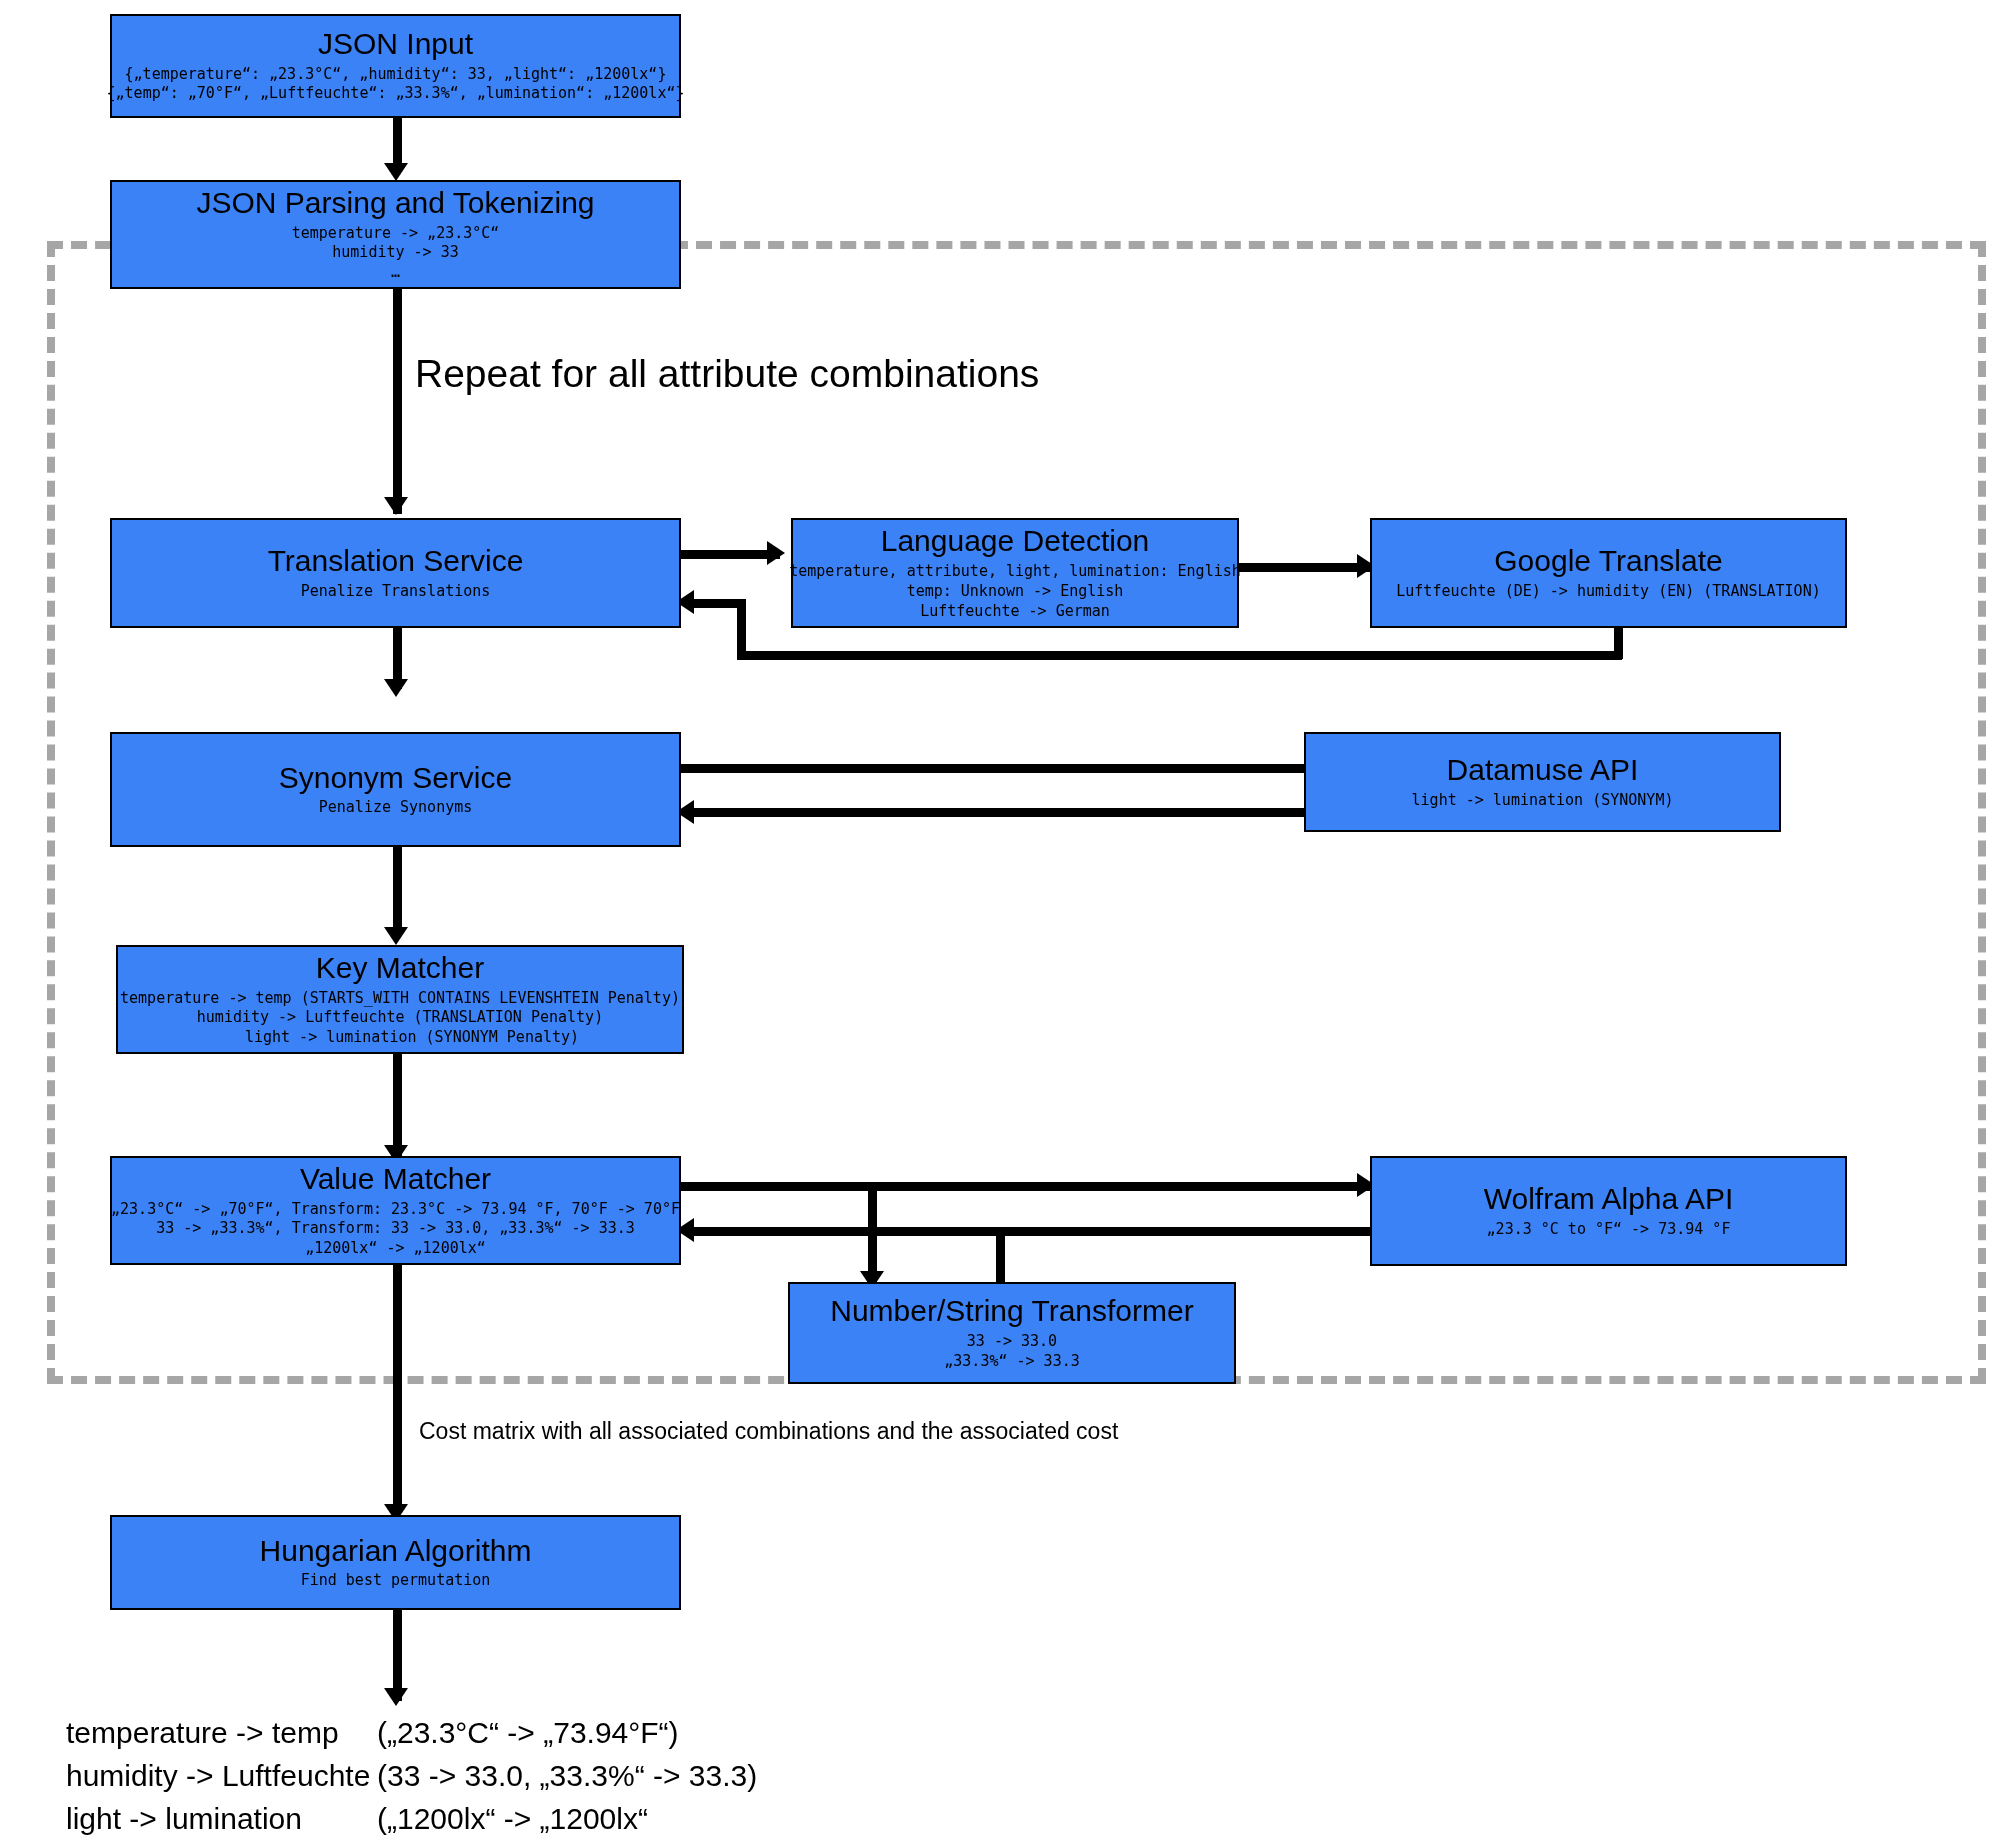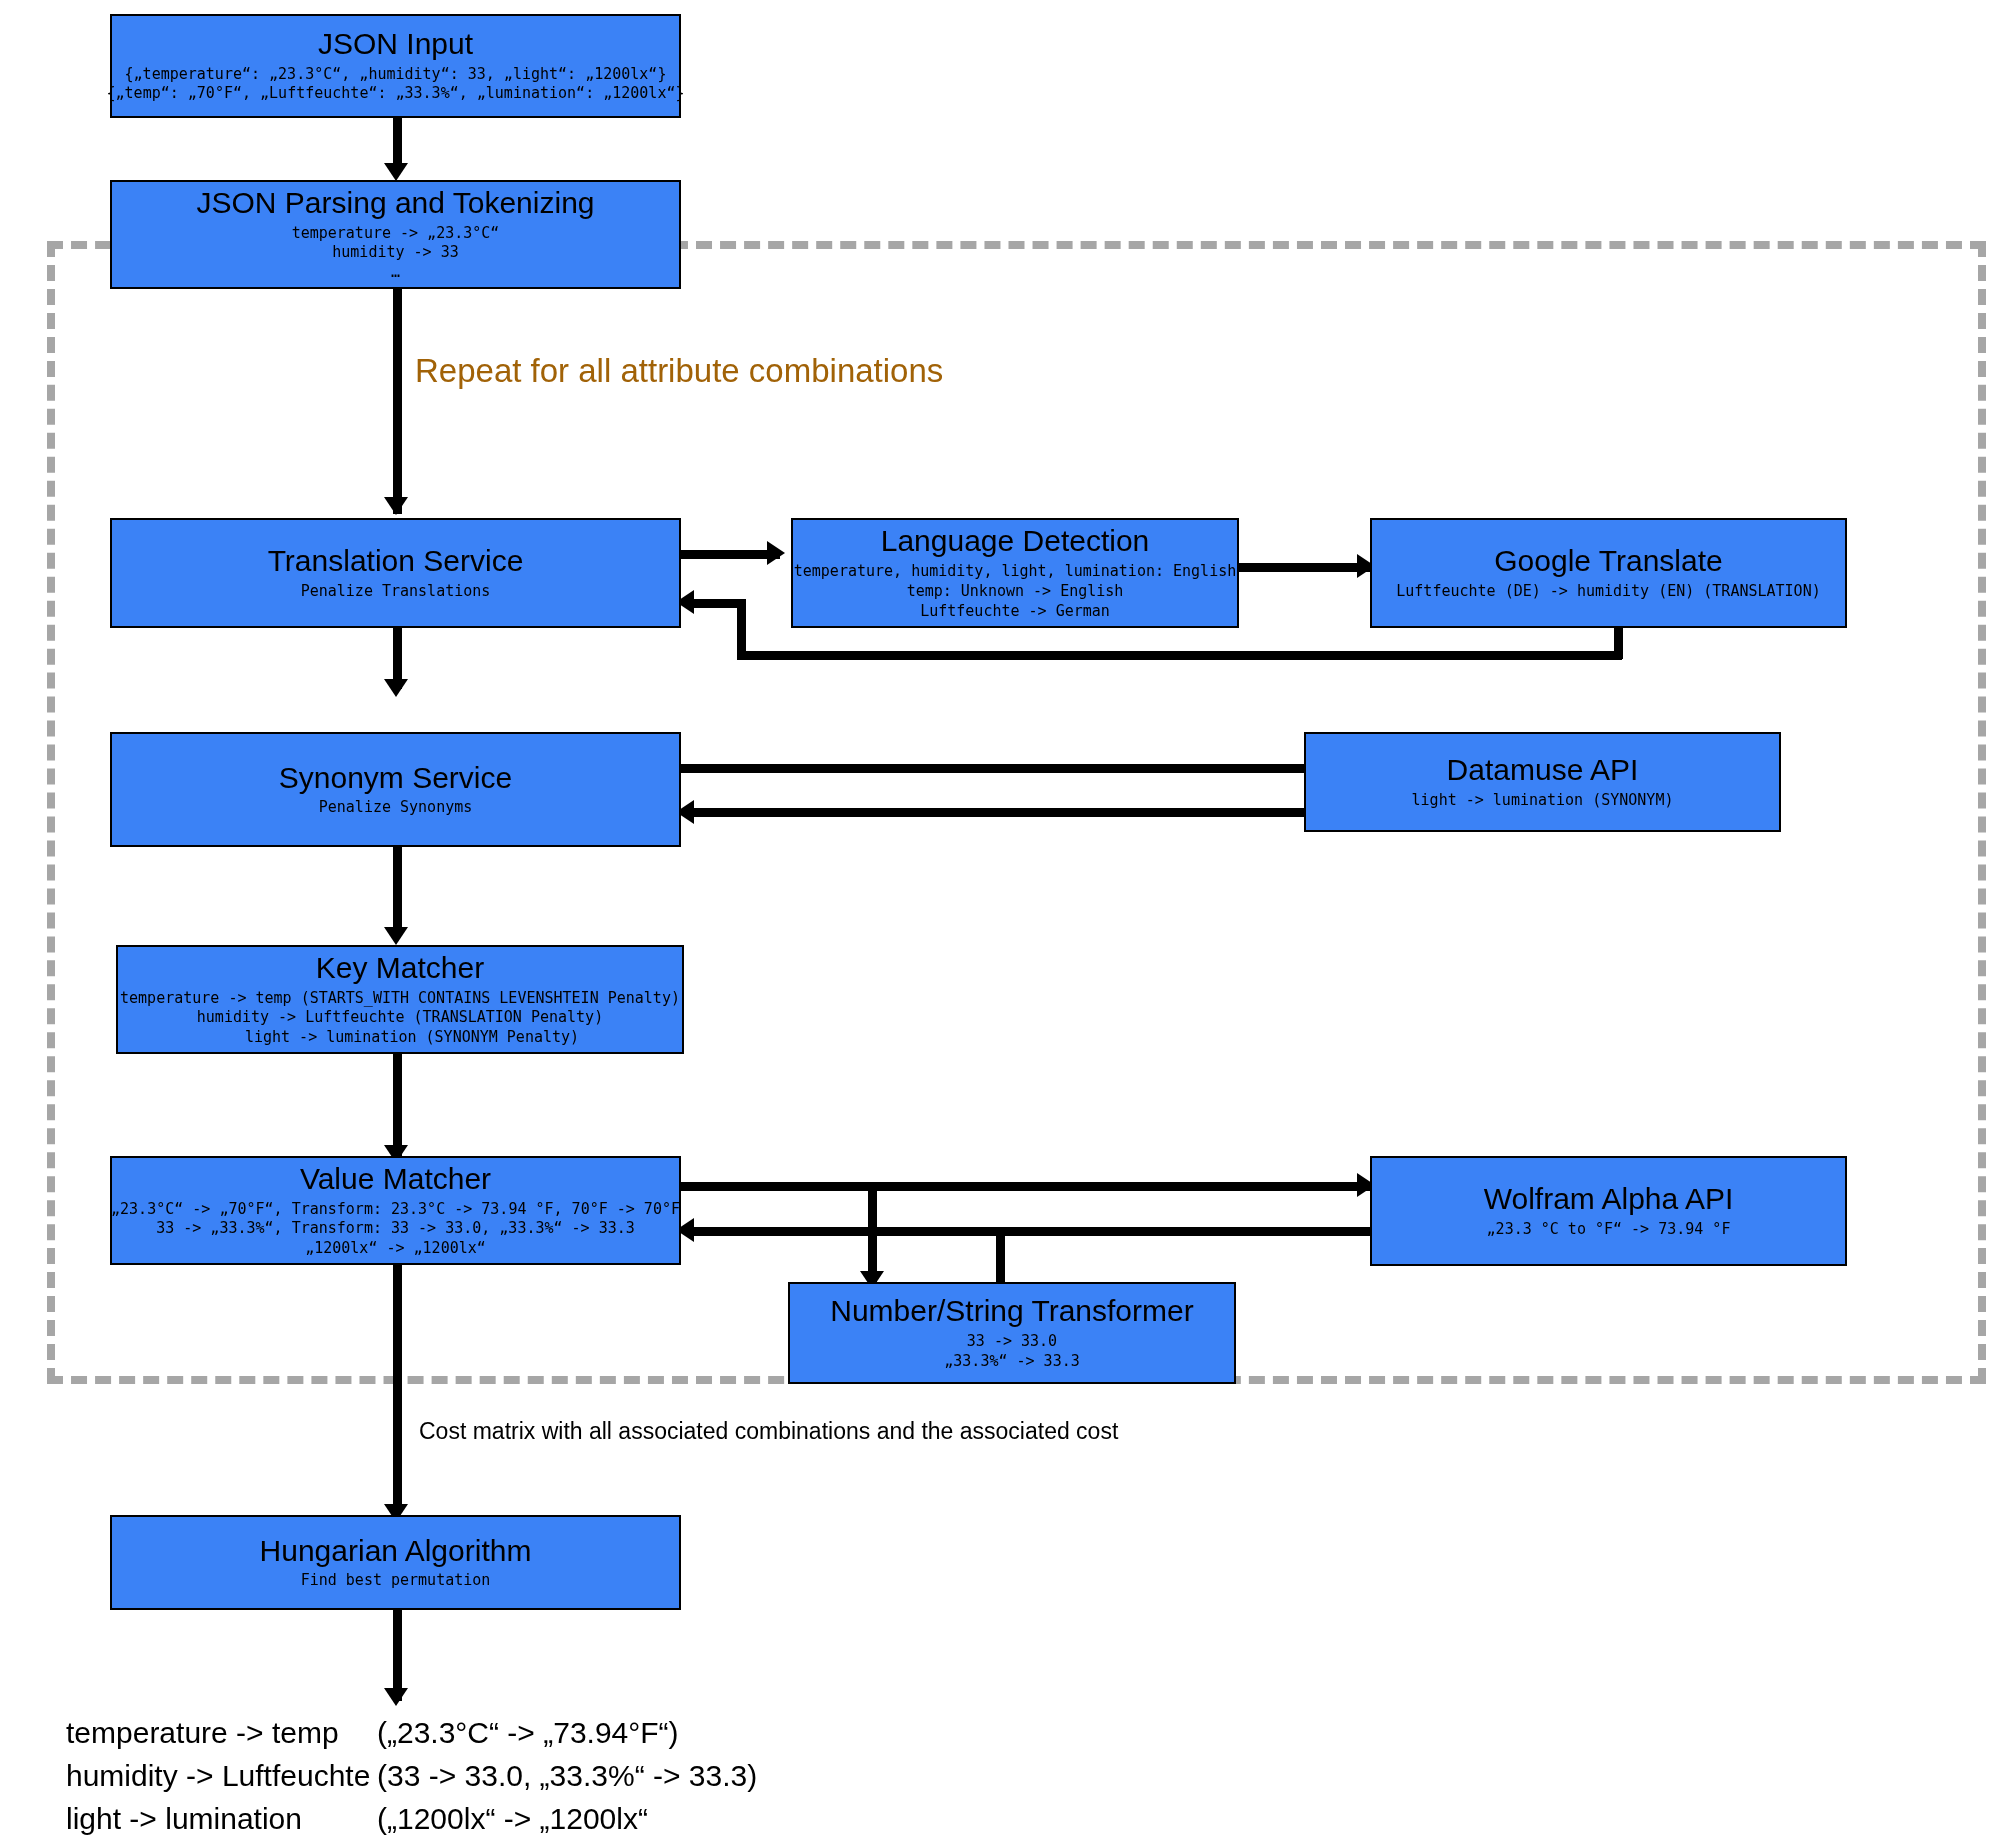--- a/index.html
+++ b/index.html
@@ -53,22 +53,22 @@
   #repeat-region {
     position: absolute;
     box-sizing: border-box;
     border: 8.7px dashed #a6a6a6;
     background: transparent;
     z-index: 1;
   }
   #repeat-label {
     position: absolute;
     font-family: "Liberation Sans", sans-serif;
-    font-size: 33px;
-    color: #a16207;
+    font-size: 39px;
+    color: #000000;
     white-space: nowrap;
     z-index: 2;
   }
 
   
   .seg {
     position: absolute;
     background: #000000;
     z-index: 3;
   }
@@ -198,21 +198,21 @@
     <div class="sub" style="margin-top:0;">…</div>
   </div>
 
   <div class="node" style="left:110px; top:518px; width:571px; height:110px;">
     <div class="title">Translation Service</div>
     <div class="sub">Penalize Translations</div>
   </div>
 
   <div class="node" style="left:791px; top:518px; width:448px; height:110px;">
     <div class="title">Language Detection</div>
-    <div class="sub">temperature, humidity, light, lumination: English</div>
+    <div class="sub">temperature, attribute, light, lumination: English</div>
     <div class="sub" style="margin-top:0;">temp: Unknown -&gt; English</div>
     <div class="sub" style="margin-top:0;">Luftfeuchte -&gt; German</div>
   </div>
 
   <div class="node" style="left:1370px; top:518px; width:477px; height:110px;">
     <div class="title">Google Translate</div>
     <div class="sub">Luftfeuchte (DE) -&gt; humidity (EN) (TRANSLATION)</div>
   </div>
 
   <div class="node" style="left:110px; top:732px; width:571px; height:115px;">

